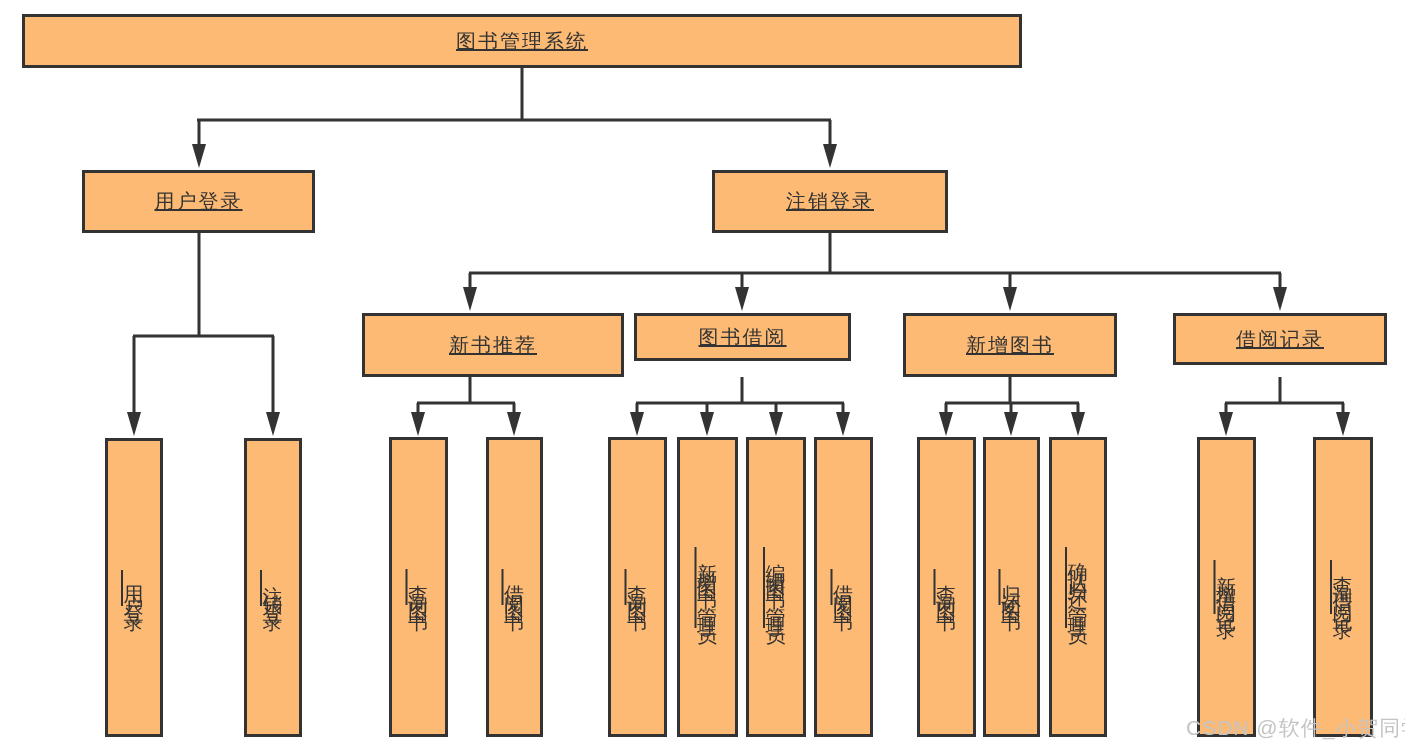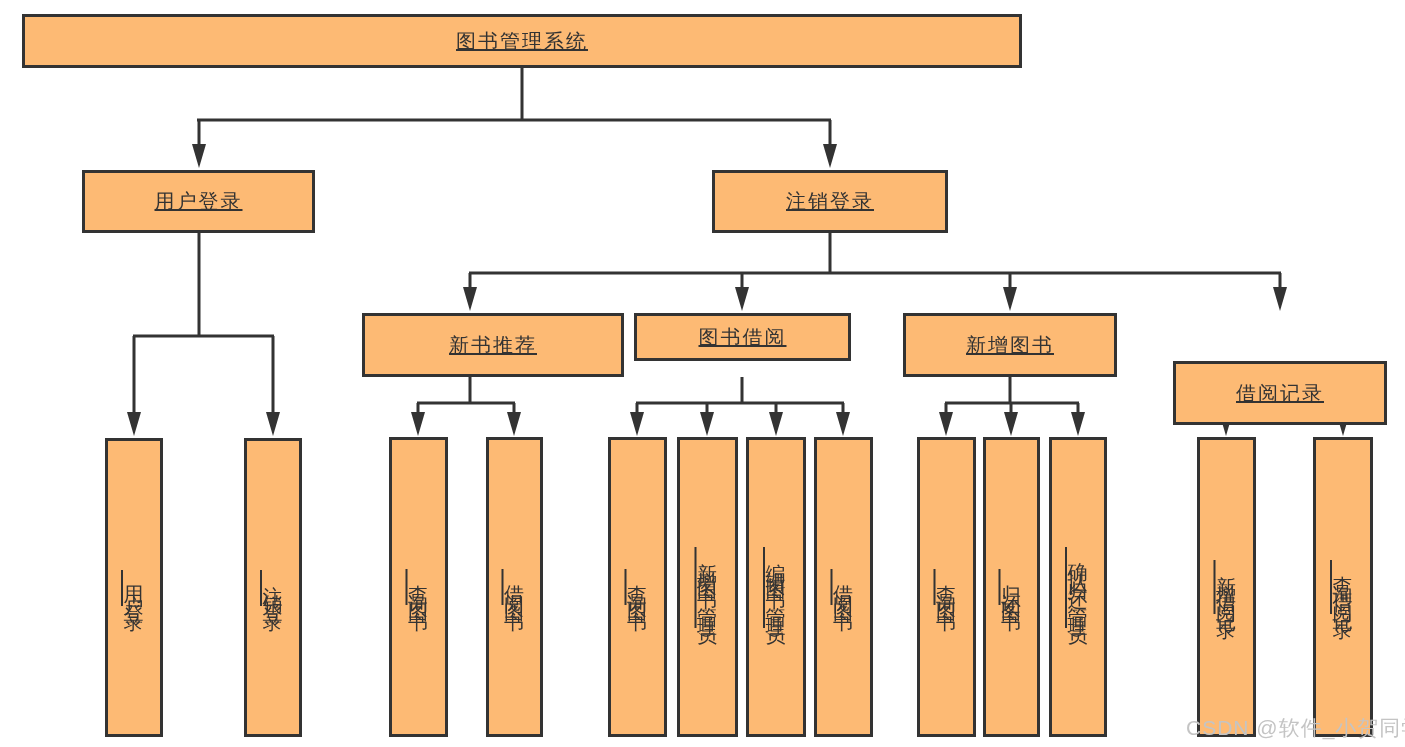--- a/index.html
+++ b/index.html
@@ -68,21 +68,21 @@
   </svg>
 
   <div class="box hbox" style="left:22px;top:14px;width:1000px;height:54px;">图书管理系统</div>
 
   <div class="box hbox" style="left:82px;top:170px;width:233px;height:63px;">用户登录</div>
   <div class="box hbox" style="left:712px;top:170px;width:236px;height:63px;">注销登录</div>
 
   <div class="box hbox" style="left:362px;top:313px;width:262px;height:64px;">新书推荐</div>
   <div class="box hbox" style="left:634px;top:313px;width:217px;height:48px;">图书借阅</div>
   <div class="box hbox" style="left:903px;top:313px;width:214px;height:64px;">新增图书</div>
-  <div class="box hbox" style="left:1173px;top:313px;width:214px;height:64px;margin-top:48px;">借阅记录</div>
+  <div class="box hbox" style="left:1173px;top:313px;width:214px;height:52px;">借阅记录</div>
 
   <div class="box vbox" style="left:105px;top:438px;width:58px;height:299px;">用户登录</div>
   <div class="box vbox" style="left:244px;top:438px;width:58px;height:299px;">注销登录</div>
 
   <div class="box vbox" style="left:389px;top:437px;width:59px;height:300px;">查询图书</div>
   <div class="box vbox" style="left:486px;top:437px;width:57px;height:300px;">借阅图书</div>
 
   <div class="box vbox" style="left:608px;top:437px;width:59px;height:300px;">查询图书</div>
   <div class="box vbox" style="left:677px;top:437px;width:61px;height:300px;">新增图书（管理员）</div>
   <div class="box vbox" style="left:746px;top:437px;width:60px;height:300px;">编辑图书（管理员）</div>

